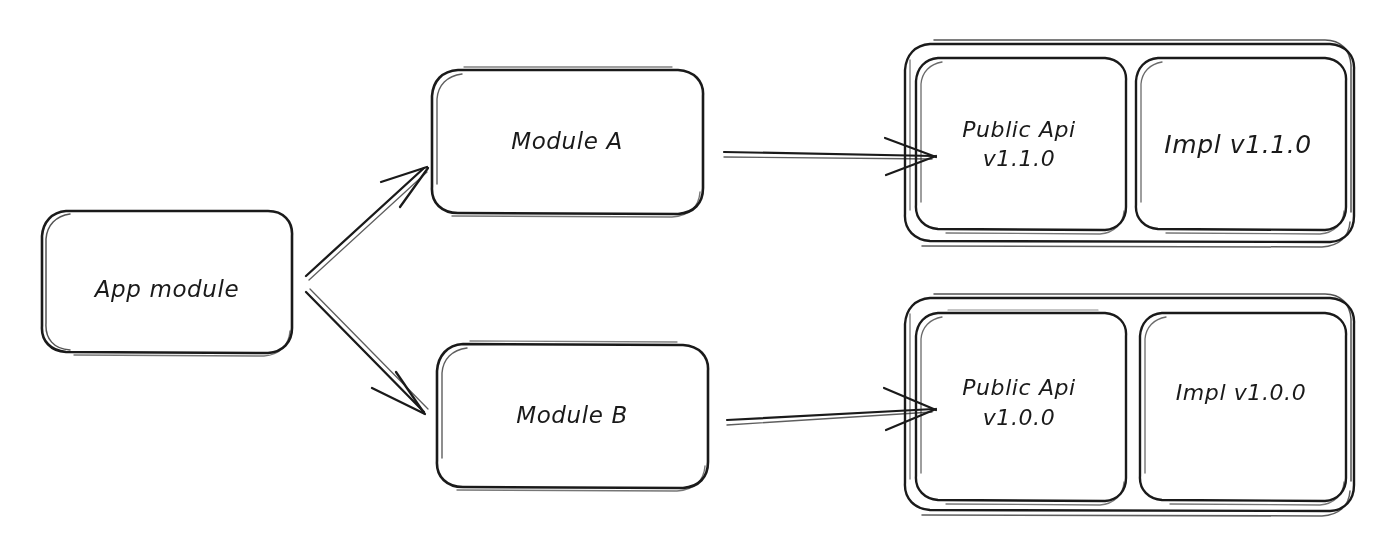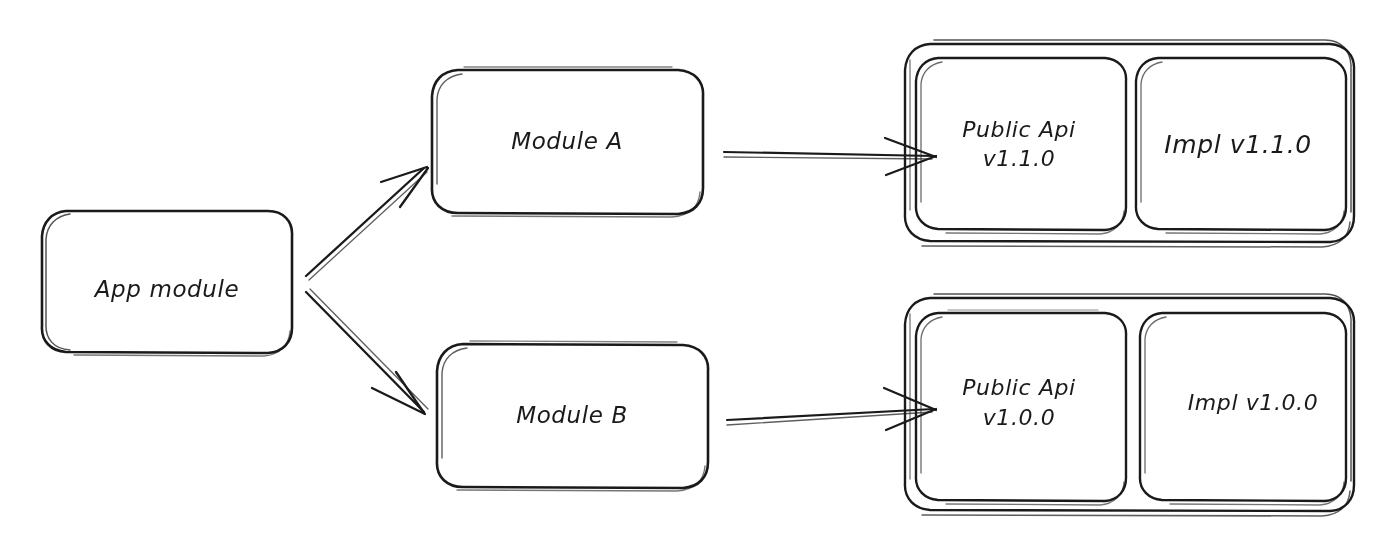--- a/index.html
+++ b/index.html
@@ -42,21 +42,21 @@
     white-space: pre-line;
     pointer-events: none;
     user-select: none;
   }
   .lbl-app      { left: 42px;  top: 210px; width: 250px; height: 143px; font-size: 23px; margin-top: 8px; }
   .lbl-mod-a    { left: 432px; top: 70px;  width: 270px; height: 143px; font-size: 23px; }
   .lbl-mod-b    { left: 437px; top: 344px; width: 270px; height: 143px; font-size: 23px; }
   .lbl-api-1    { left: 921px; top: 60px;  width: 196px; height: 168px; font-size: 22px; }
   .lbl-impl-1   { left: 1140px;top: 60px;  width: 196px; height: 168px; font-size: 25px; }
   .lbl-api-0    { left: 921px; top: 314px; width: 196px; height: 177px; font-size: 22px; }
-  .lbl-impl-0   { left: 1143px;top: 314px; width: 196px; height: 177px; font-size: 22px; padding-left: 12px; }
+  .lbl-impl-0   { left: 1143px;top: 304px; width: 196px; height: 177px; font-size: 22px; }
 </style>
 </head>
 <body>
 
 <div id="diagram-root">
 
   <svg id="sketch-canvas" viewBox="0 0 1400 560" xmlns="http://www.w3.org/2000/svg">
 
     <g>
       <path d="M66 211 C52 212 43 222 42 236 L42 326 C41 341 51 351 66 352

